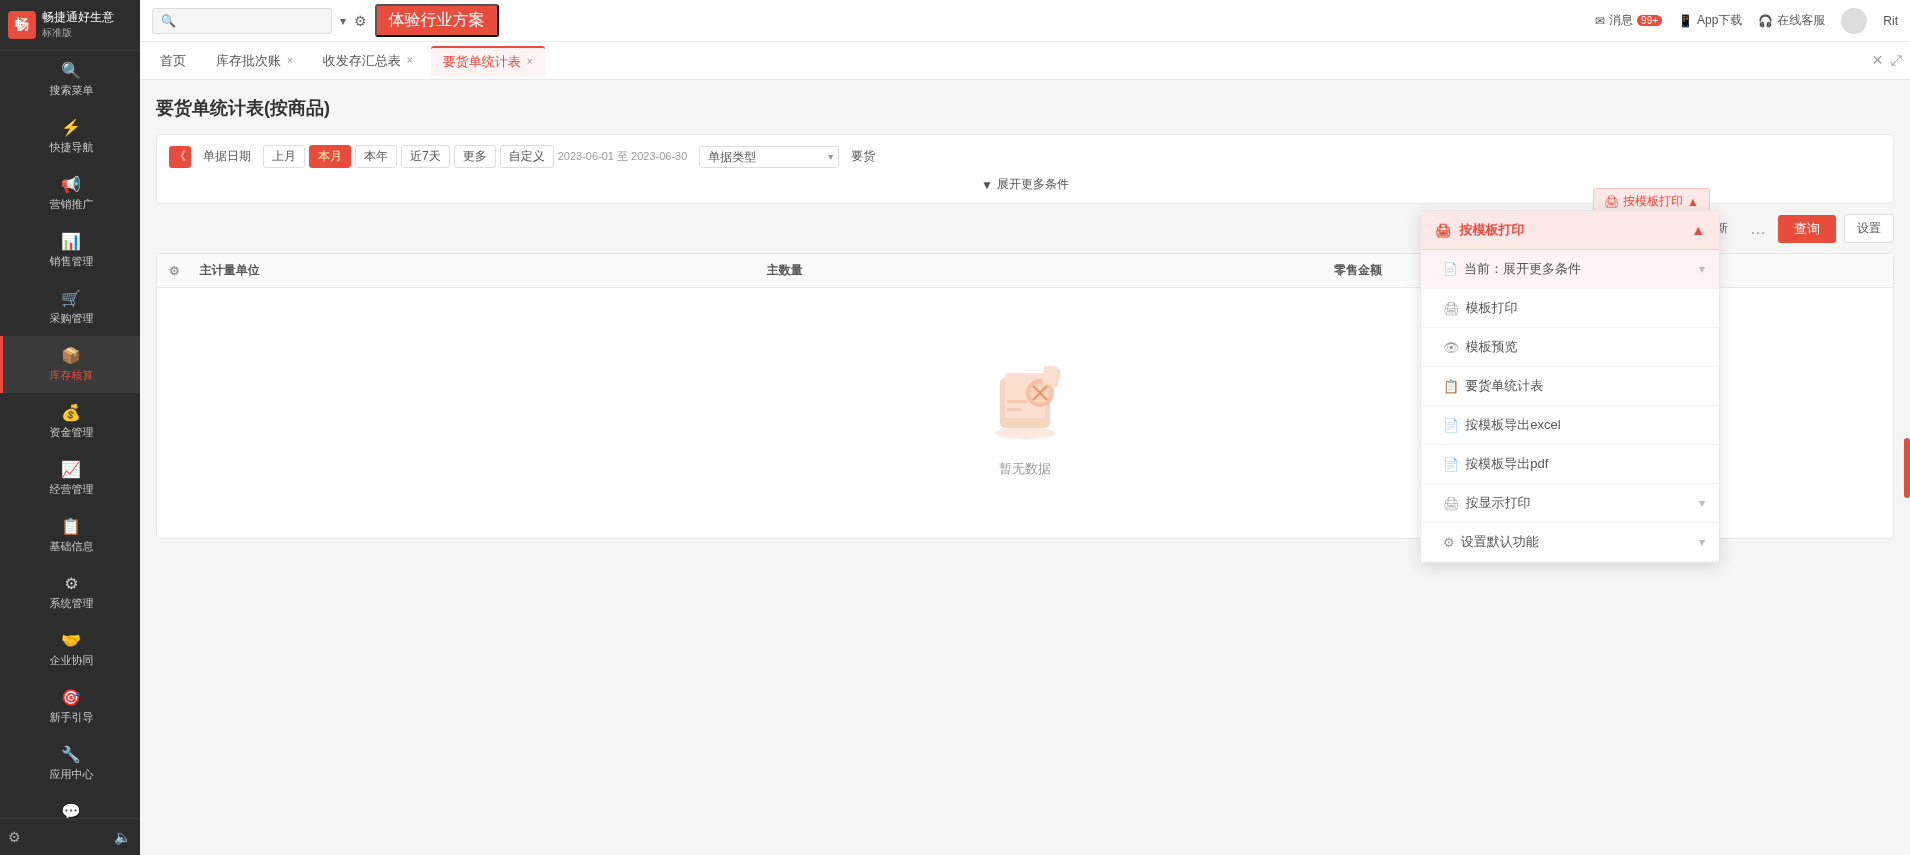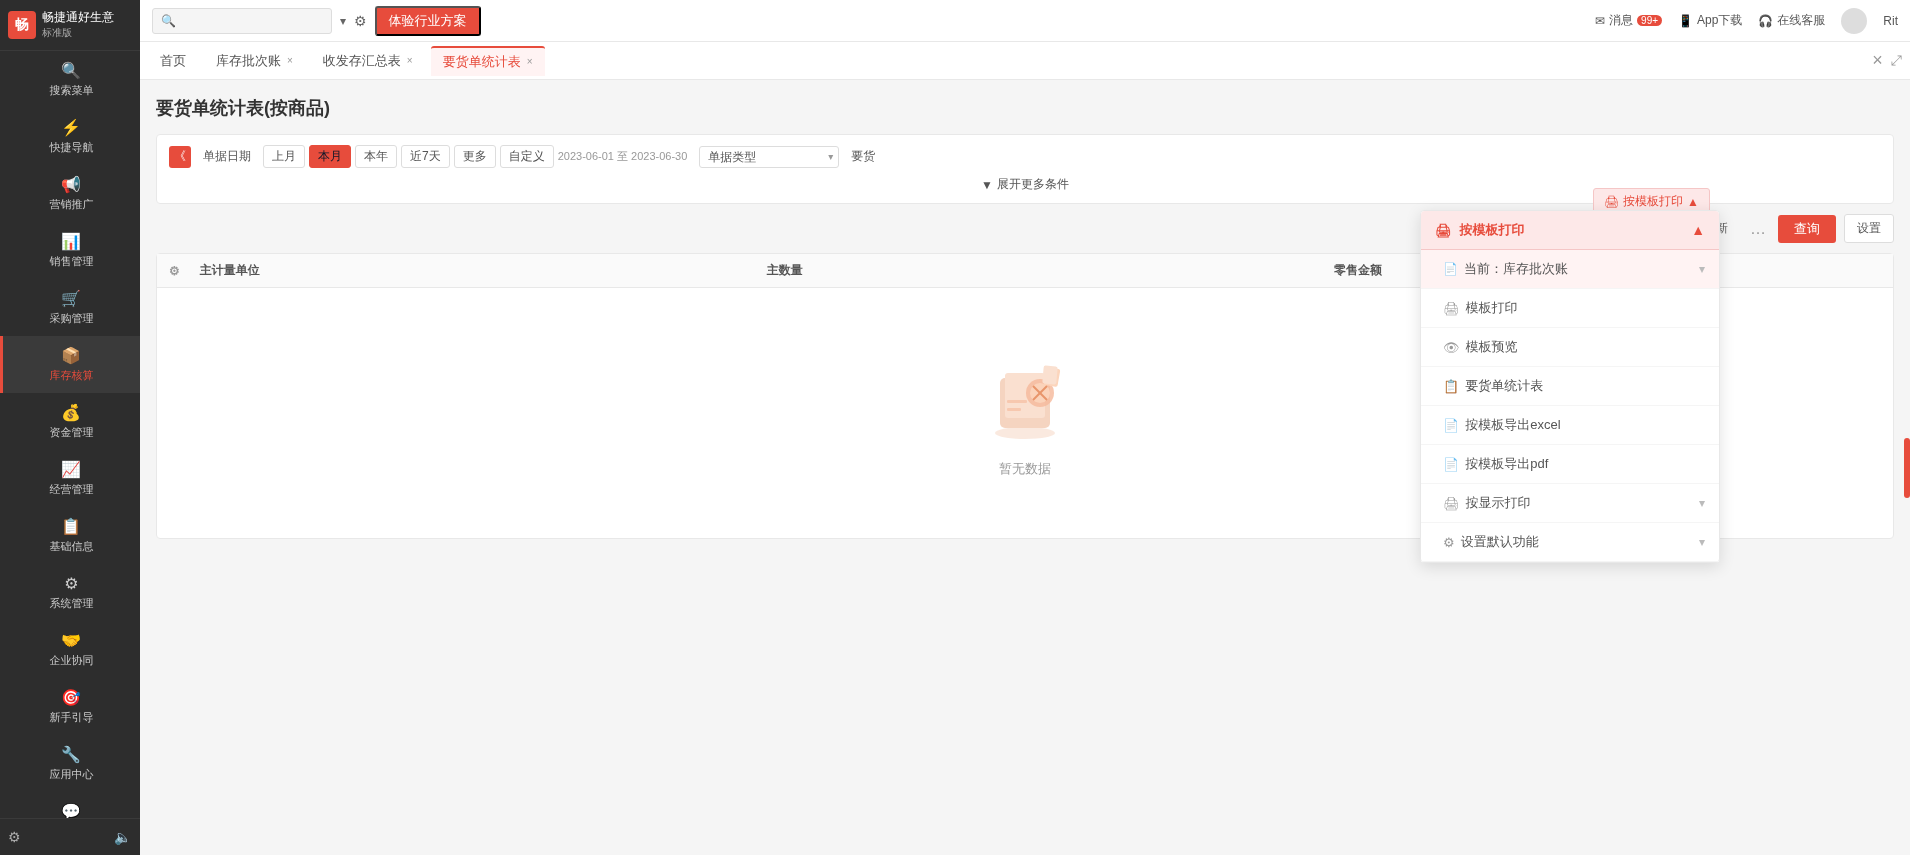--- a/index.html
+++ b/index.html
@@ -87,21 +87,21 @@
       color: #999;
       font-size: 12px;
     }
     .topbar-dropdown { color: #666; cursor: pointer; font-size: 12px; }
     .topbar-gear { color: #666; cursor: pointer; font-size: 14px; }
     .topbar-trial {
       background: #e74c3c;
       color: #fff;
       padding: 4px 12px;
       border-radius: 3px;
-      font-size: 13px;
+      font-size: 16px;
       cursor: pointer;
     }
     .topbar-right { margin-left: auto; display: flex; align-items: center; gap: 16px; }
     .topbar-right-item { display: flex; align-items: center; gap: 4px; color: #555; font-size: 12px; cursor: pointer; }
     .badge {
       background: #e74c3c;
       color: #fff;
       font-size: 10px;
       border-radius: 8px;
       padding: 0 4px;
@@ -187,21 +187,21 @@
       padding: 2px 8px;
       border: 1px solid #ddd;
       background: #fff;
       border-radius: 3px;
       cursor: pointer;
       font-size: 12px;
       color: #555;
     }
     .date-btn.active {
       background: #e74c3c;
-      color: #0f172a;
+      color: #fef9c3;
       border-color: #e74c3c;
     }
     .date-range { font-size: 11px; color: #999; }
     .filter-select {
       border: 1px solid #ddd;
       border-radius: 3px;
       padding: 3px 24px 3px 8px;
       font-size: 12px;
       color: #555;
       background: #fff;
@@ -581,21 +581,21 @@
         <div class="print-dropdown-title">
           <span>🖨</span>
           <span>按模板打印</span>
         </div>
         <span class="print-dropdown-close">▲</span>
       </div>
 
       <div class="print-dropdown-item highlight">
         <span style="display:flex;align-items:center;gap:6px">
           <span style="color:#999;font-size:12px">📄</span>
-          <span>当前：库存批次账</span>
+          <span>当前：展开更多条件</span>
         </span>
         <span class="item-arrow">▾</span>
       </div>
 
       <div class="print-dropdown-item">
         <span style="display:flex;align-items:center;gap:6px">
           <span style="color:#999">🖨</span>
           <span>模板打印</span>
         </span>
       </div>

